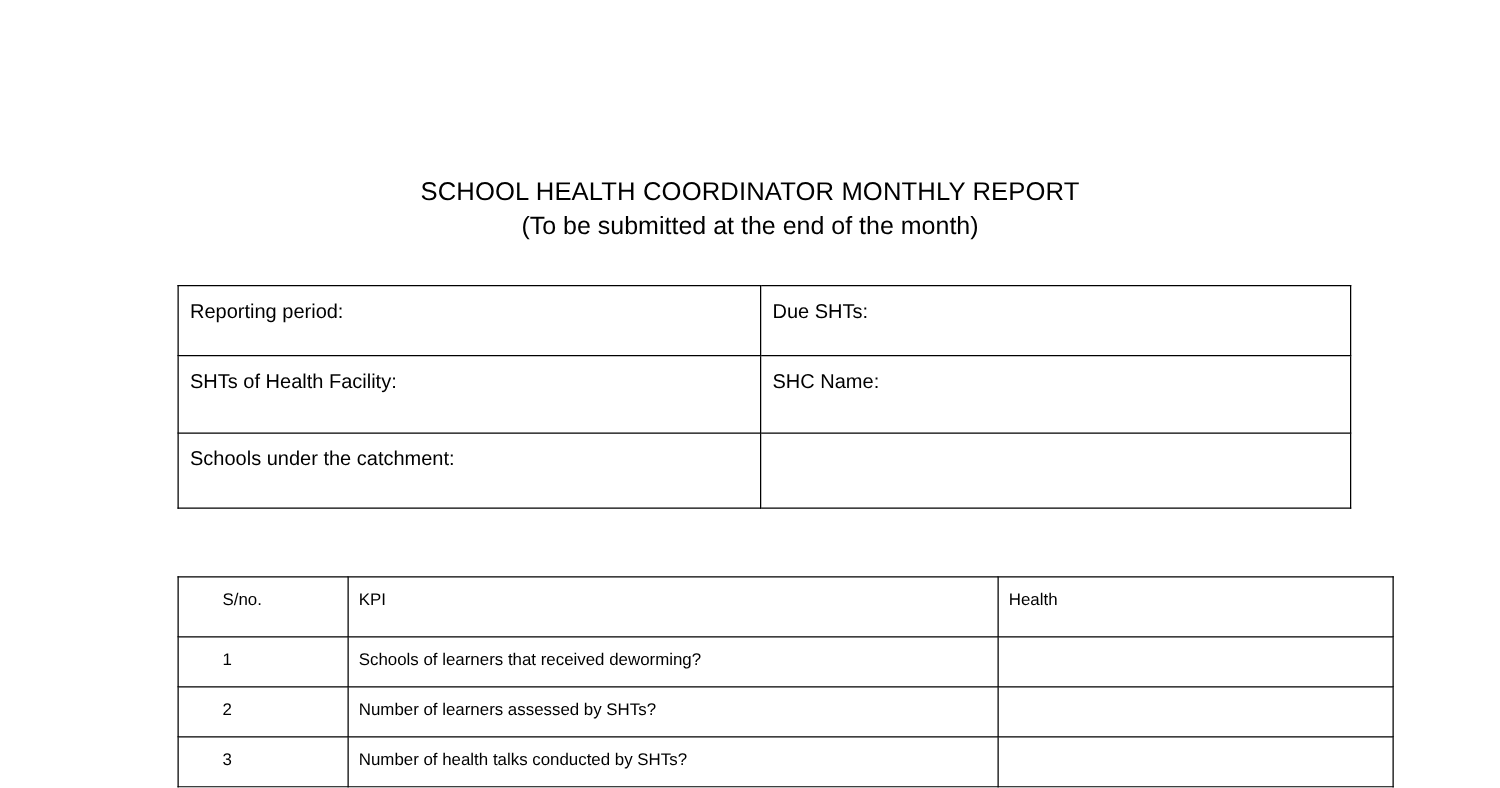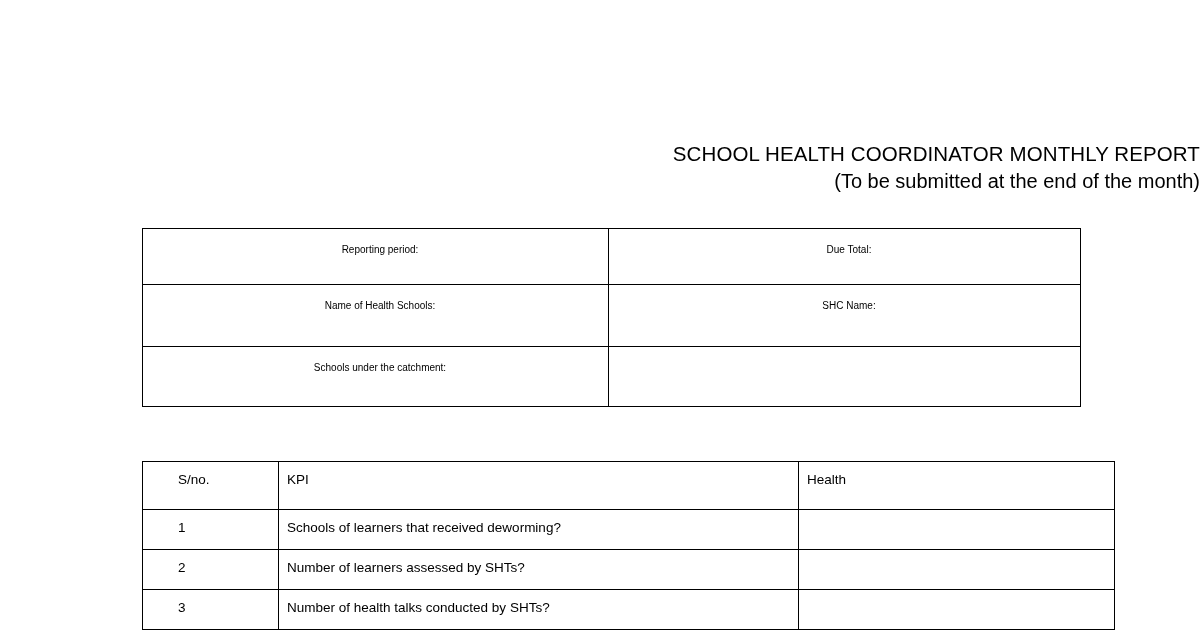--- a/index.html
+++ b/index.html
@@ -24,21 +24,21 @@
     height: 630px;
     background: #ffffff;
   }
 
   
   .title-block {
     position: absolute;
     left: 0;
     top: 140px;
     width: 1200px;
-    text-align: right;
+    text-align: center;
   }
   .doc-title {
     font-size: 20.5px;
     line-height: 27px;
     font-weight: normal;
     letter-spacing: 0.1px;
     margin: 0;
     white-space: nowrap;
   }
   .doc-subtitle {
@@ -66,23 +66,22 @@
   }
 
   
   #info-table {
     left: 142px;
     top: 228px;
     width: 918px;
   }
   #info-table td {
     padding: 11px 0 0 9px;
-    font-size: 10px;
+    font-size: 16px;
     line-height: 20px;
-    text-align: center;
   }
   #info-table td.label-cell-left { width: 456px; }
   #info-table td.label-cell-right { width: 462px; }
   #info-table tr.row-tall td { height: 44px; }
   #info-table tr.row-taller td { height: 50px; }
   #info-table tr.row-tallest td { height: 48px; }
 
   
   #kpi-table {
     left: 142px;
@@ -110,24 +109,24 @@
 
   <div class="title-block">
     <div class="doc-title">SCHOOL HEALTH COORDINATOR MONTHLY REPORT</div>
     <div class="doc-subtitle">(To be submitted at the end of the month)</div>
   </div>
 
   <table class="doc-table" id="info-table">
     <tbody>
       <tr class="row-tall">
         <td class="label-cell-left">Reporting period:</td>
-        <td class="label-cell-right">Due Total:</td>
+        <td class="label-cell-right">Due SHTs:</td>
       </tr>
       <tr class="row-taller">
-        <td class="label-cell-left">Name of Health Schools:</td>
+        <td class="label-cell-left">SHTs of Health Facility:</td>
         <td class="label-cell-right">SHC Name:</td>
       </tr>
       <tr class="row-tallest">
         <td class="label-cell-left">Schools under the catchment:</td>
         <td class="label-cell-right empty-cell"></td>
       </tr>
     </tbody>
   </table>
 
   <table class="doc-table" id="kpi-table">

